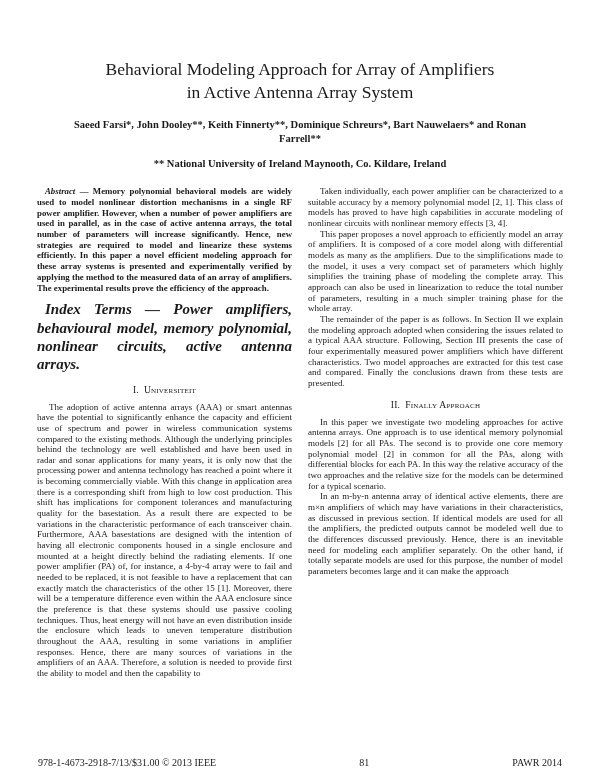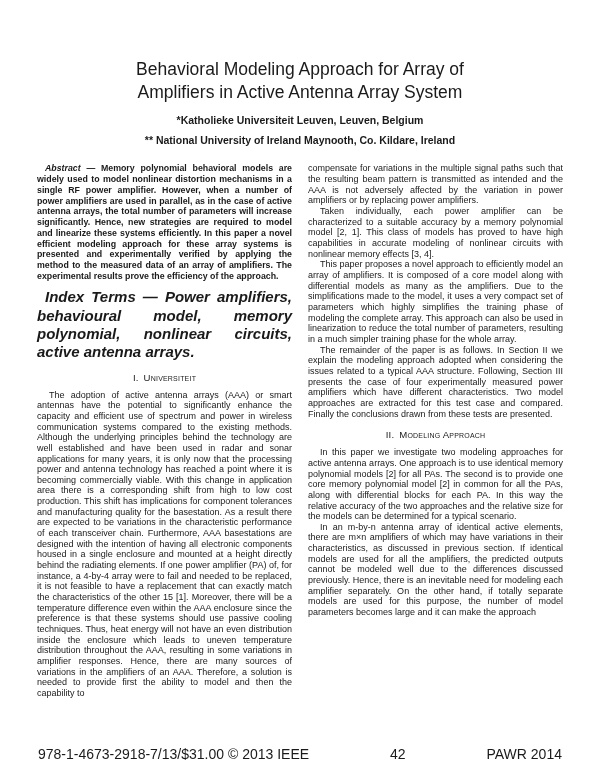--- a/index.html
+++ b/index.html
@@ -1,21 +1,21 @@
 <!DOCTYPE html>
 <html><head>
 <meta charset="utf-8">
 <style>
   html,body { margin:0; padding:0; background:#e9e9e9; }
   .page {
     position:relative;
     width:600px; height:776px;
     margin:0 auto;
     background:#ffffff;
-    font-family:Liberation Sans, sans-serif;
+    font-family:Liberation Serif, serif;
     color:#1a1a1a;
     box-sizing:border-box;
     overflow:hidden;
   }
   .head { padding-top:58px; text-align:center; }
   .title {
     font-size:17.5px; font-weight:normal; line-height:1.32;
     margin:0 auto; max-width:400px;
   }
   .authors {
@@ -46,61 +46,60 @@
   .sec {
     font-size:9.6px; font-weight:normal; font-variant:small-caps;
     text-align:center; margin:10px 0 7px 0; letter-spacing:0.2px;
   }
   .body {
     font-size:9px; line-height:1.185; text-align:justify;
   }
   .indent { text-indent:12px; }
   .body + .body { margin-top:0; }
   .footer {
-    position:absolute; left:0; right:0; bottom:14px;
+    position:absolute; left:0; right:0; bottom:8px;
     display:flex; justify-content:space-between; align-items:baseline;
-    padding:0 38px; font-size:14px;
+    padding:0 38px; font-size:10px;
   }
 </style>
 </head>
 <body>
 
 <div class="page">
 
   <header class="head">
     <h1 class="title">Behavioral Modeling Approach for Array of Amplifiers in Active Antenna Array System</h1>
-    <p class="affil">*Katholieke Universiteit Leuven, Leuven, Belgium</p>
+    <p class="authors">Saeed Farsi*, John Dooley**, Keith Finnerty**, Dominique Schreurs*, Bart Nauwelaers* and Ronan Farrell**</p>
     <p class="affil">** National University of Ireland Maynooth, Co. Kildare, Ireland</p>
   </header>
 
   <div class="columns">
 
     <div class="col">
       <p class="abstract"><span class="ab-label">Abstract</span><span> — Memory polynomial behavioral models are widely used to model nonlinear distortion mechanisms in a single RF power amplifier. However, when a number of power amplifiers are used in parallel, as in the case of active antenna arrays, the total number of parameters will increase significantly. Hence, new strategies are required to model and linearize these systems efficiently. In this paper a novel efficient modeling approach for these array systems is presented and experimentally verified by applying the method to the measured data of an array of amplifiers. The experimental results prove the efficiency of the approach.</span></p>
 
       <p class="index-terms"><span>Index Terms</span><span> — Power amplifiers, behavioural model, memory polynomial, nonlinear circuits, active antenna arrays.</span></p>
 
       <h2 class="sec">I. Universiteit</h2>
 
       <p class="body indent">The adoption of active antenna arrays (AAA) or smart antennas have the potential to significantly enhance the capacity and efficient use of spectrum and power in wireless communication systems compared to the existing methods. Although the underlying principles behind the technology are well established and have been used in radar and sonar applications for many years, it is only now that the processing power and antenna technology has reached a point where it is becoming commercially viable. With this change in application area there is a corresponding shift from high to low cost production. This shift has implications for component tolerances and manufacturing quality for the basestation. As a result there are expected to be variations in the characteristic performance of each transceiver chain. Furthermore, AAA basestations are designed with the intention of having all electronic components housed in a single enclosure and mounted at a height directly behind the radiating elements. If one power amplifier (PA) of, for instance, a 4-by-4 array were to fail and needed to be replaced, it is not feasible to have a replacement that can exactly match the characteristics of the other 15 [1]. Moreover, there will be a temperature difference even within the AAA enclosure since the preference is that these systems should use passive cooling techniques. Thus, heat energy will not have an even distribution inside the enclosure which leads to uneven temperature distribution throughout the AAA, resulting in some variations in amplifier responses. Hence, there are many sources of variations in the amplifiers of an AAA. Therefore, a solution is needed to provide first the ability to model and then the capability to</p>
     </div>
 
     <div class="col">
-      <p class="body">compensate for variations in the multiple signal paths such that the resulting beam pattern is transmitted as intended and the AAA is not adversely affected by the variation in power amplifiers or by replacing power amplifiers.</p>
       <p class="body indent">Taken individually, each power amplifier can be characterized to a suitable accuracy by a memory polynomial model [2, 1]. This class of models has proved to have high capabilities in accurate modeling of nonlinear circuits with nonlinear memory effects [3, 4].</p>
       <p class="body indent">This paper proposes a novel approach to efficiently model an array of amplifiers. It is composed of a core model along with differential models as many as the amplifiers. Due to the simplifications made to the model, it uses a very compact set of parameters which highly simplifies the training phase of modeling the complete array. This approach can also be used in linearization to reduce the total number of parameters, resulting in a much simpler training phase for the whole array.</p>
       <p class="body indent">The remainder of the paper is as follows. In Section II we explain the modeling approach adopted when considering the issues related to a typical AAA structure. Following, Section III presents the case of four experimentally measured power amplifiers which have different characteristics. Two model approaches are extracted for this test case and compared. Finally the conclusions drawn from these tests are presented.</p>
 
-      <h2 class="sec">II. Modeling Approach</h2>
+      <h2 class="sec">II. Finally Approach</h2>
 
       <p class="body indent">In this paper we investigate two modeling approaches for active antenna arrays. One approach is to use identical memory polynomial models [2] for all PAs. The second is to provide one core memory polynomial model [2] in common for all the PAs, along with differential blocks for each PA. In this way the relative accuracy of the two approaches and the relative size for the models can be determined for a typical scenario.</p>
       <p class="body indent">In an m-by-n antenna array of identical active elements, there are m×n amplifiers of which may have variations in their characteristics, as discussed in previous section. If identical models are used for all the amplifiers, the predicted outputs cannot be modeled well due to the differences discussed previously. Hence, there is an inevitable need for modeling each amplifier separately. On the other hand, if totally separate models are used for this purpose, the number of model parameters becomes large and it can make the approach</p>
     </div>
 
   </div>
 
   <footer class="footer">
     <span>978-1-4673-2918-7/13/$31.00 © 2013 IEEE</span>
-    <span>42</span>
+    <span>81</span>
     <span>PAWR 2014</span>
   </footer>
 
 </div>
 
 </body></html>

